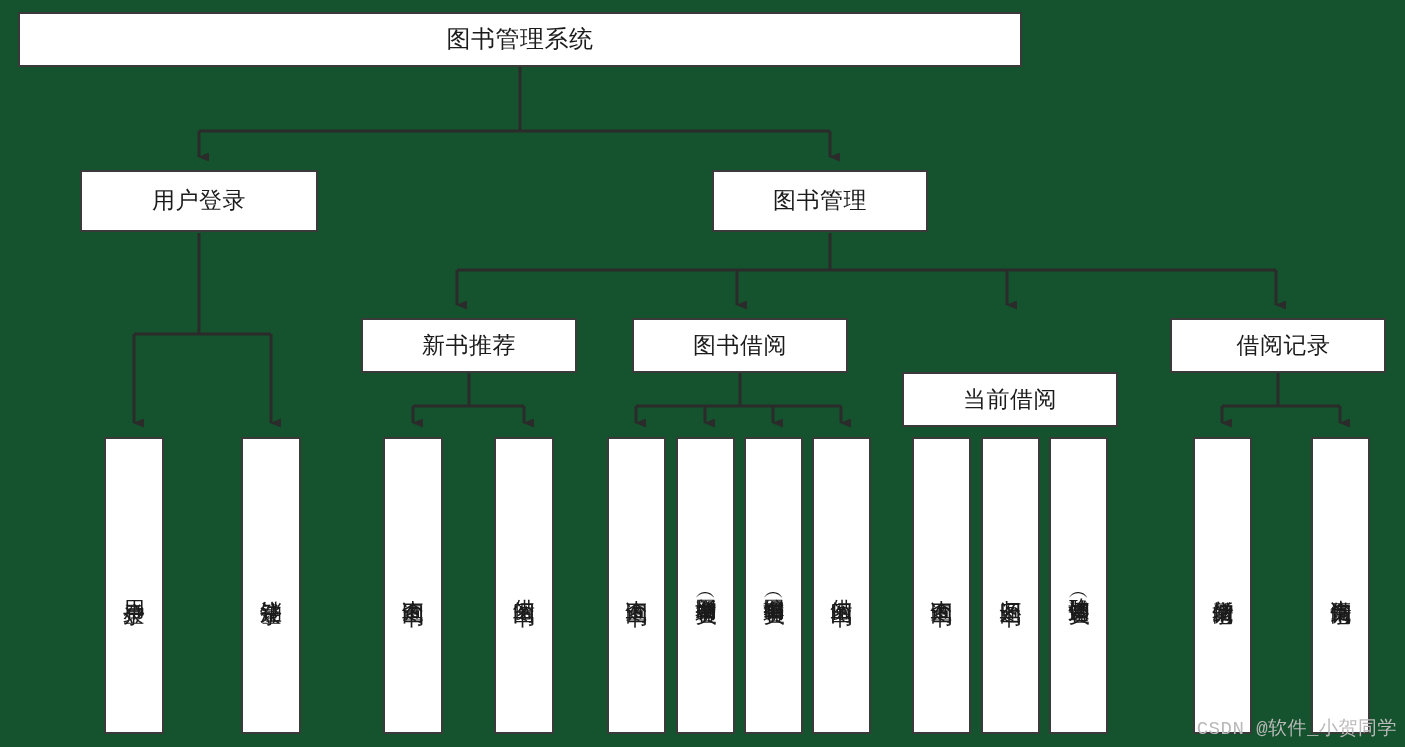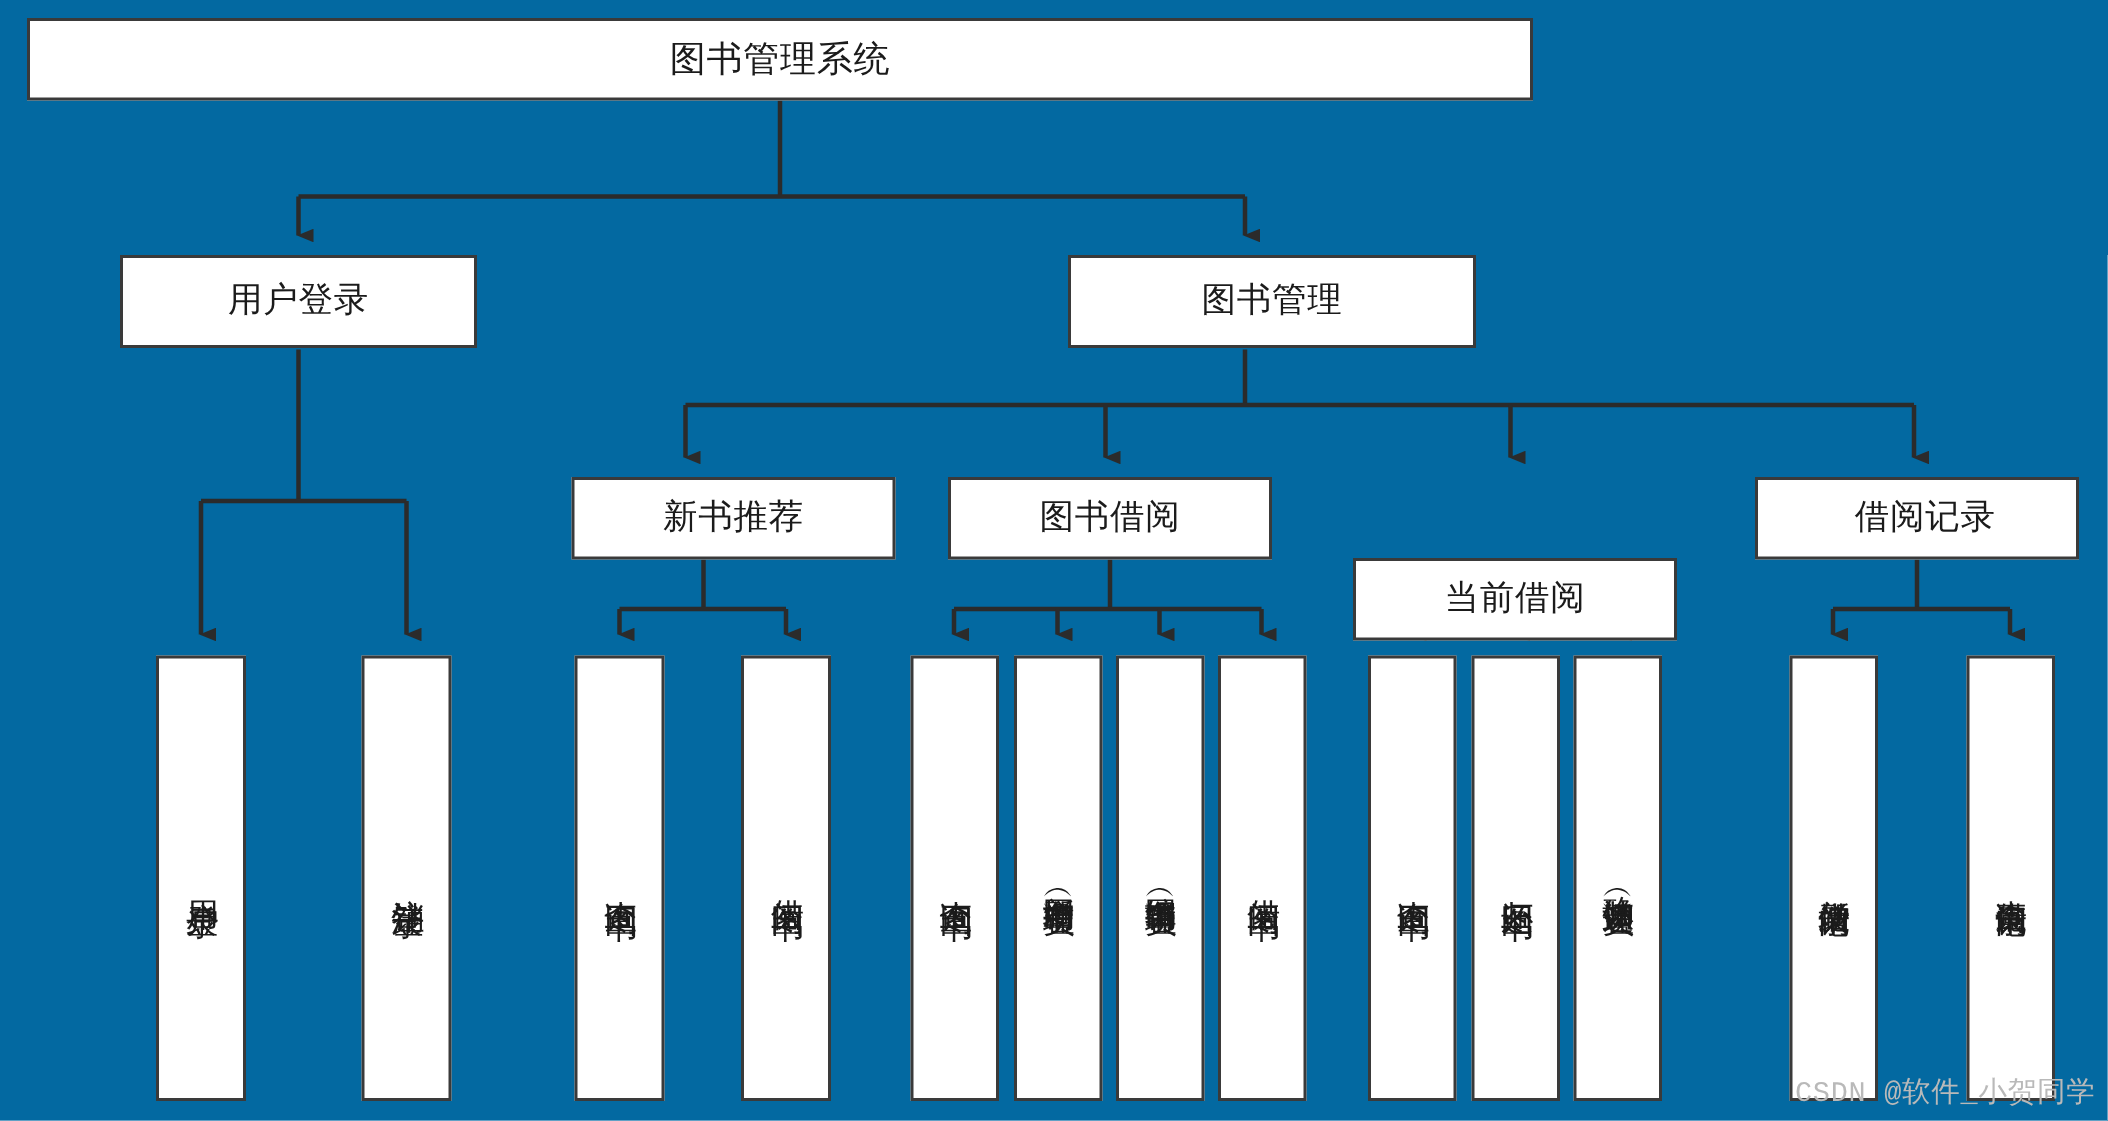--- a/index.html
+++ b/index.html
@@ -10,21 +10,21 @@
   body {
     width: 1405px;
     height: 747px;
     font-family: "DejaVu Sans", "Liberation Sans", sans-serif;
     overflow: hidden;
   }
   #diagram-root {
     position: relative;
     width: 1405px;
     height: 747px;
-    background: #0369a1;
+    background: #14532d;
   }
   svg.connectors {
     position: absolute;
     left: 0;
     top: 0;
     width: 1405px;
     height: 747px;
     pointer-events: none;
   }
   .node {
@@ -136,25 +136,25 @@
   </svg>
 
   <div class="node root horiz" style="left:18px; top:12px; width:1004px; height:55px;">
     <span class="node-label">图书管理系统</span>
   </div>
 
   <div class="node horiz" style="left:80px; top:170px; width:238px; height:62px;">
     <span class="node-label">用户登录</span>
   </div>
 
-  <div class="node horiz" style="left:712px; top:170px; width:272px; height:62px;">
+  <div class="node horiz" style="left:712px; top:170px; width:216px; height:62px;">
     <span class="node-label">图书管理</span>
   </div>
 
-  <div class="node horiz" style="left:361px; top:318px; width:216px; height:55px;margin-left:20px;">
+  <div class="node horiz" style="left:361px; top:318px; width:216px; height:55px;">
     <span class="node-label">新书推荐</span>
   </div>
 
   <div class="node horiz" style="left:632px; top:318px; width:216px; height:55px;">
     <span class="node-label">图书借阅</span>
   </div>
 
   <div class="node horiz" style="left:902px; top:328px; width:216px; height:55px;margin-top:44px;">
     <span class="node-label">当前借阅</span>
   </div>

